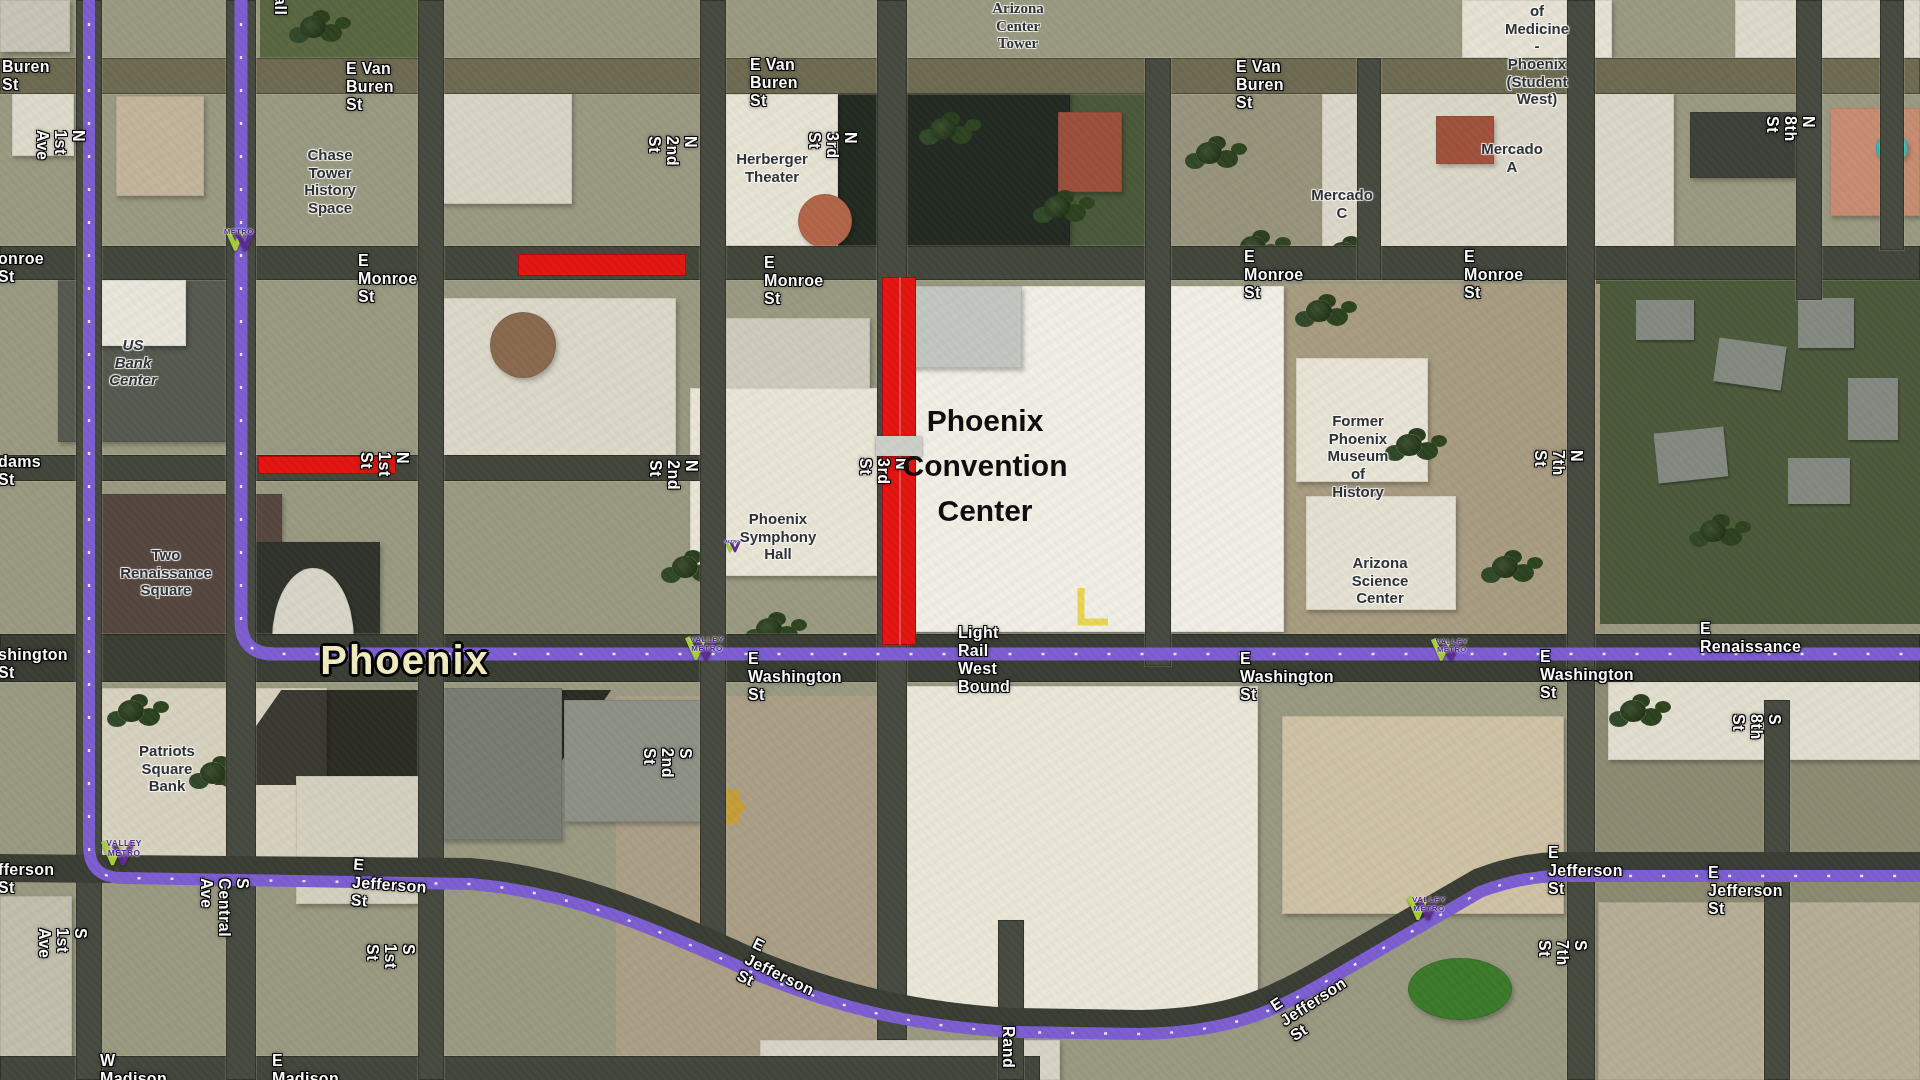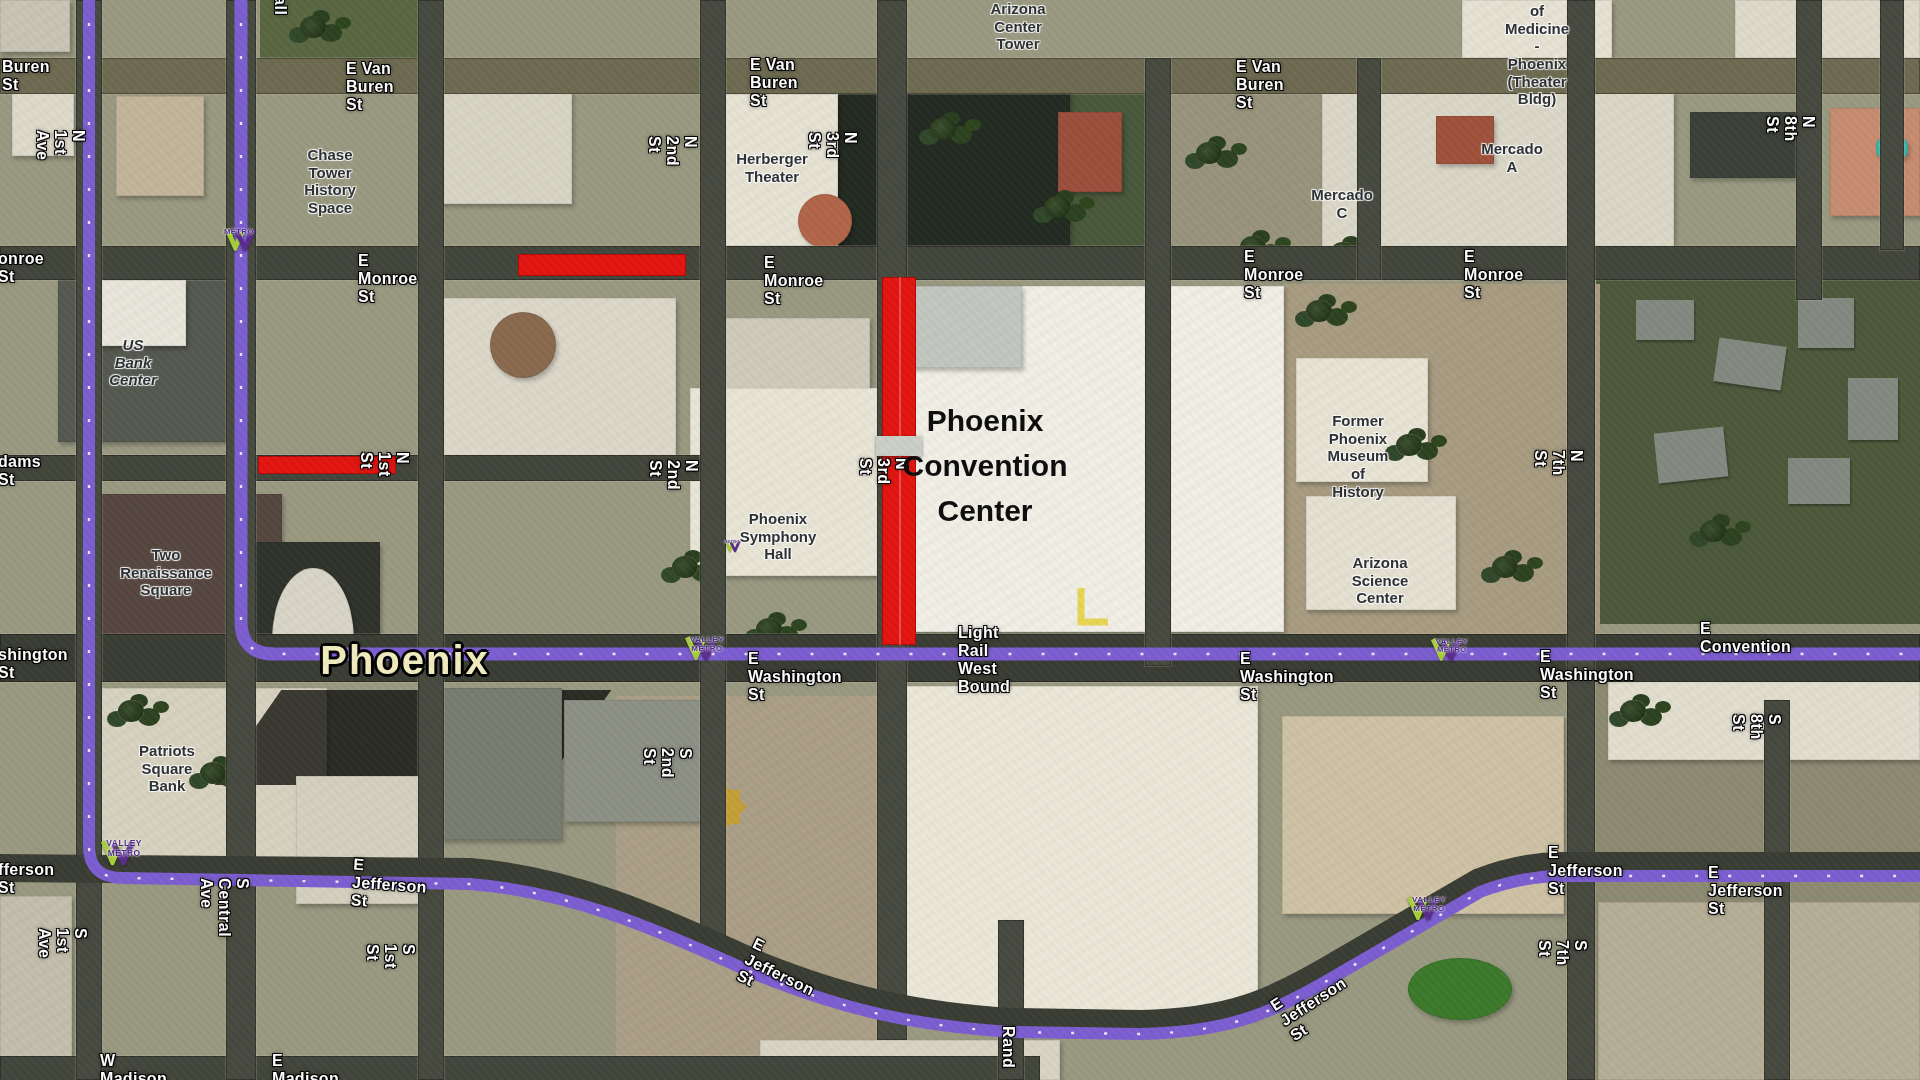--- a/index.html
+++ b/index.html
@@ -164,21 +164,21 @@
       <div class="lbl st" style="left: -2px; top: 250px;">onroe St</div>
       <div class="lbl st" style="left: 358px; top: 252px;">E Monroe St</div>
       <div class="lbl st" style="left: 764px; top: 254px;">E Monroe St</div>
       <div class="lbl st" style="left: 1244px; top: 248px;">E Monroe St</div>
       <div class="lbl st" style="left: 1464px; top: 248px;">E Monroe St</div>
       <div class="lbl st" style="left: -2px; top: 453px;">dams St</div>
       <div class="lbl st" style="left: -2px; top: 646px;">shington St</div>
       <div class="lbl st" style="left: 748px; top: 650px;">E Washington St</div>
       <div class="lbl st" style="left: 1240px; top: 650px;">E Washington St</div>
       <div class="lbl st" style="left: 1540px; top: 648px;">E Washington St</div>
-      <div class="lbl st" style="left: 1700px; top: 620px;">E Convention</div>
+      <div class="lbl st" style="left: 1700px; top: 620px;">E Renaissance</div>
       <div class="lbl st" style="left: 922px; top: 624px; margin-left: 36px;">Light Rail West Bound</div>
       <div class="lbl st" style="left: -2px; top: 861px;">fferson St</div>
       <div class="lbl st" style="left: 352px; top: 858px; transform: rotate(4deg);">E Jefferson St</div>
       <div class="lbl st" style="left: 742px; top: 948px; transform: rotate(26deg);">E Jefferson St</div>
       <div class="lbl st" style="left: 1548px; top: 844px;">E Jefferson St</div>
       <div class="lbl st" style="left: 1708px; top: 864px;">E Jefferson St</div>
       <div class="lbl st" style="left: 1276px; top: 975px; transform: rotate(-33deg);">E Jefferson St</div>
       <div class="lbl st" style="left: 100px; top: 1052px;">W Madison St</div>
       <div class="lbl st" style="left: 272px; top: 1052px;">E Madison St</div>
     </div>
@@ -200,25 +200,25 @@
       <div class="lbl stv" style="left: 1017px; top: 1026px; transform: rotate(90deg);">Rand</div>
       <div class="lbl stv" style="left: 289px; top: -4px; transform: rotate(90deg);">all</div>
     </div>
   <div id="labels-building" style="left:0;top:0;">
       <div class="lbl bld" style="left: 330px; top: 146px;">Chase Tower
 History Space</div>
       <div class="lbl bld" style="left: 133px; top: 336px; font-style: italic;">US Bank
 Center</div>
       <div class="lbl bld" style="left: 772px; top: 150px;">Herberger
 Theater</div>
-      <div class="lbl bld" style="left: 1018px; top: 0px;">Arizona Center
+      <div class="lbl bld" style="left: 1018px; top: 0px; font-family: Liberation Serif, serif;">Arizona Center
 Tower</div>
       <div class="lbl bld" style="left: 1537px; top: 2px;">of Medicine
 - Phoenix
-(Theater Bldg)</div>
+(Student West)</div>
       <div class="lbl bld" style="left: 1512px; top: 140px;">Mercado A</div>
       <div class="lbl bld" style="left: 1342px; top: 186px;">Mercado C</div>
       <div class="lbl bld" style="left: 166px; top: 546px;">Two Renaissance
 Square</div>
       <div class="lbl bld" style="left: 778px; top: 510px;">Phoenix
 Symphony
 Hall</div>
       <div class="lbl bld" style="left: 1358px; top: 412px;">Former Phoenix
 Museum of
 History</div>

